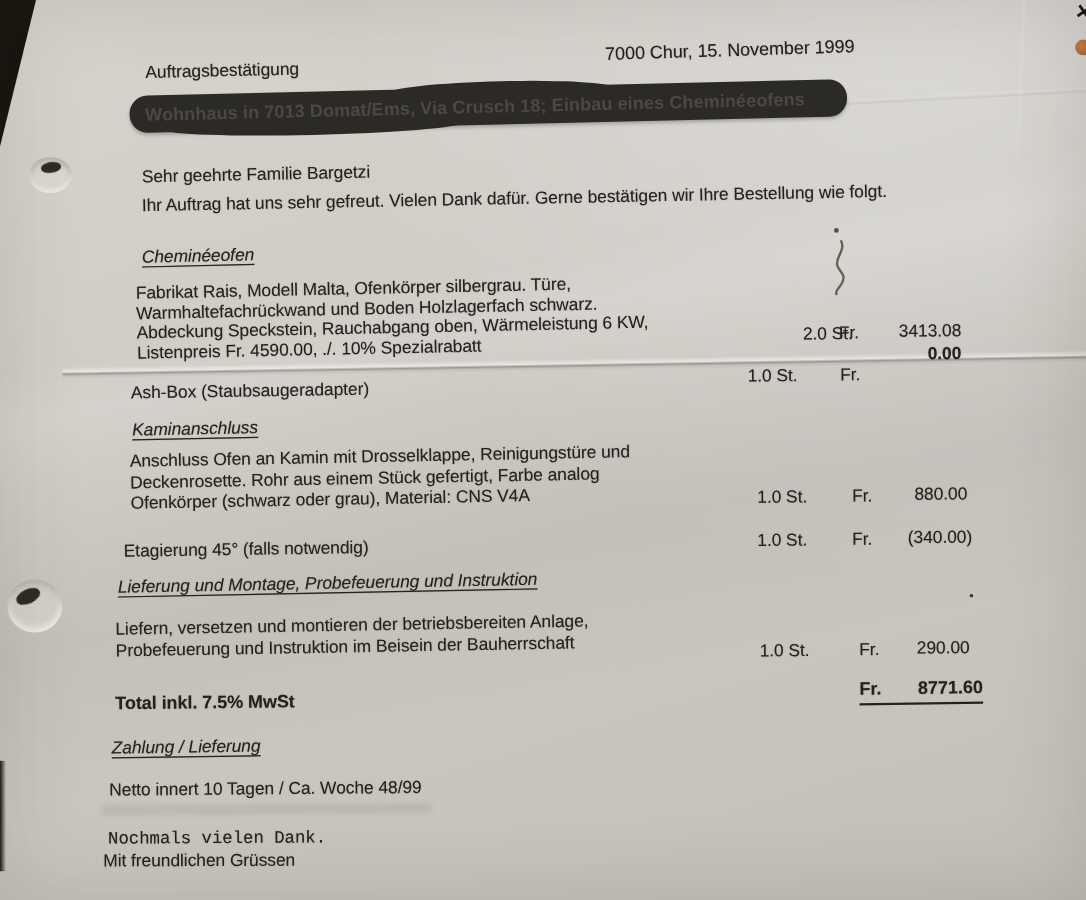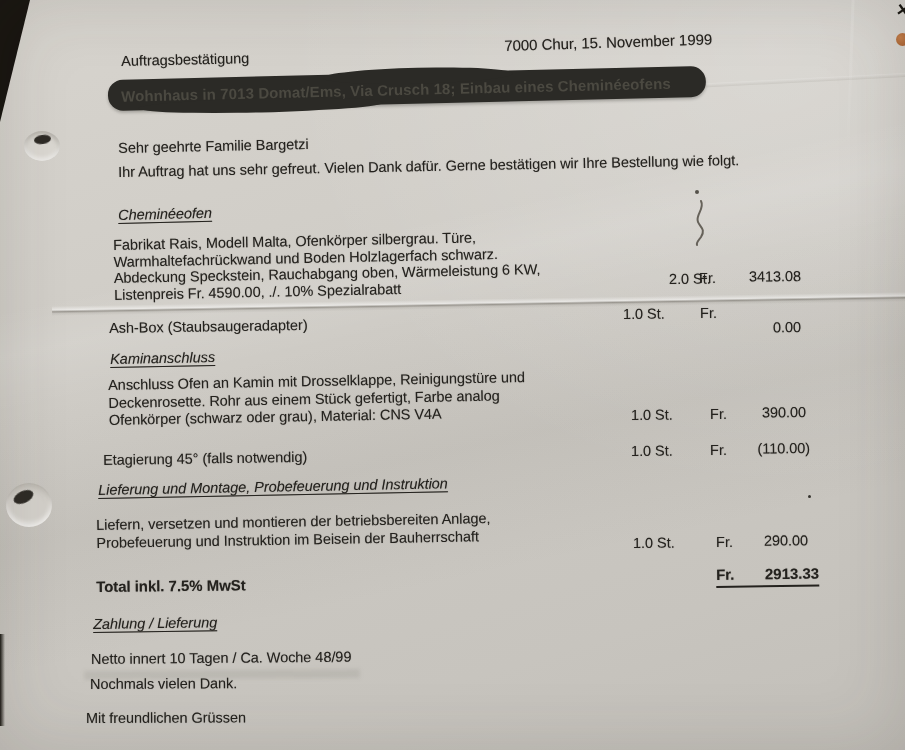--- a/index.html
+++ b/index.html
@@ -114,62 +114,62 @@
     <span>Listenpreis Fr. 4590.00, ./. 10% Spezialrabatt</span>
   </div>
   <div class="t" style="left:621px;top:271px;transform:rotate(-0.5deg);margin-left:48px;">2.0 St.</div>
   <div class="t" style="left:699px;top:270px;transform:rotate(-0.5deg);">Fr.</div>
   <div class="t amt" style="left:706px;top:269px;width:95px;transform:rotate(-0.5deg);">3413.08</div>
 
   <div class="crease1"></div>
 
   <div class="t" style="left:623px;top:306px;transform:rotate(-0.5deg);">1.0 St.</div>
   <div class="t" style="left:700px;top:305px;transform:rotate(-0.5deg);">Fr.</div>
-  <div class="t amt" style="left:706px;top:320px;width:95px;transform:rotate(-0.5deg);">0.00</div>
+  <div class="t amt" style="left:706px;top:288px;width:95px;transform:rotate(-0.5deg);font-weight:bold;">0.00</div>
   <div class="t" style="left:109px;top:320px;transform:rotate(-0.9deg);">Ash-Box (Staubsaugeradapter)</div>
 
   <div class="t h" style="left:110px;top:351px;transform:rotate(-1.1deg);">Kaminanschluss</div>
 
   <div class="t para" style="left:108px;top:377px;line-height:17.5px;transform:rotate(-1.1deg);">
     <span>Anschluss Ofen an Kamin mit Drosselklappe, Reinigungstüre und</span>
     <span>Deckenrosette. Rohr aus einem Stück gefertigt, Farbe analog</span>
     <span>Ofenkörper (schwarz oder grau), Material: CNS V4A</span>
   </div>
   <div class="t" style="left:631px;top:407px;transform:rotate(-0.5deg);">1.0 St.</div>
   <div class="t" style="left:710px;top:406px;transform:rotate(-0.5deg);">Fr.</div>
-  <div class="t amt" style="left:711px;top:405px;width:95px;transform:rotate(-0.5deg);">390.00</div>
+  <div class="t amt" style="left:711px;top:405px;width:95px;transform:rotate(-0.5deg);">880.00</div>
 
   <div class="t" style="left:631px;top:443px;transform:rotate(-0.5deg);">1.0 St.</div>
   <div class="t" style="left:710px;top:442px;transform:rotate(-0.5deg);">Fr.</div>
-  <div class="t amt" style="left:713px;top:441px;width:97px;transform:rotate(-0.5deg);">(110.00)</div>
+  <div class="t amt" style="left:713px;top:441px;width:97px;transform:rotate(-0.5deg);">(340.00)</div>
   <div class="t" style="left:103px;top:452px;transform:rotate(-0.9deg);">Etagierung 45° (falls notwendig)</div>
 
   <div class="t h" style="left:98px;top:482px;transform:rotate(-1.1deg);">Lieferung und Montage, Probefeuerung und Instruktion</div>
   <div class="hdot"></div>
 
   <div class="t para" style="left:96px;top:516px;line-height:18px;transform:rotate(-1.0deg);">
     <span>Liefern, versetzen und montieren der betriebsbereiten Anlage,</span>
     <span>Probefeuerung und Instruktion im Beisein der Bauherrschaft</span>
   </div>
   <div class="t" style="left:633px;top:535px;transform:rotate(-0.4deg);">1.0 St.</div>
   <div class="t" style="left:716px;top:534px;transform:rotate(-0.4deg);">Fr.</div>
   <div class="t amt" style="left:713px;top:533px;width:95px;transform:rotate(-0.4deg);">290.00</div>
 
   <div class="totalrow">
     <span>Fr.</span>
-    <span>2913.33</span>
+    <span>8771.60</span>
   </div>
   <div class="t b fs15" style="left:96px;top:578px;transform:rotate(-0.6deg);">Total inkl. 7.5% MwSt</div>
 
   <div class="t h" style="left:93px;top:616px;transform:rotate(-0.8deg);">Zahlung / Lieferung</div>
   <div class="t" style="left:91px;top:651px;transform:rotate(-0.5deg);">Netto innert 10 Tagen / Ca. Woche 48/99</div>
 
   <div class="smudge"></div>
 
-  <div class="t" style="left:90px;top:676px;transform:rotate(-0.3deg);">Nochmals vielen Dank.</div>
+  <div class="t" style="left:90px;top:692px;transform:rotate(-0.3deg);font-family:Liberation Mono, monospace;">Nochmals vielen Dank.</div>
   <div class="t" style="left:86px;top:710px;transform:rotate(-0.2deg);">Mit freundlichen Grüssen</div>
 
   <div class="xglyph">✕</div>
   <div class="odot"></div>
 
   <svg class="squiggle" width="26" height="58" viewBox="0 0 26 58">
     <circle cx="10" cy="3" r="2" fill="#3e3a32" opacity="0.85"></circle>
     <path d="M14,12 C18,20 8,26 11,33 C13,38 19,40 14,48 C12,51 9,53 10,56" stroke="#4a453c" stroke-width="2" fill="none" opacity="0.8" stroke-linecap="round"></path>
   </svg>
 

